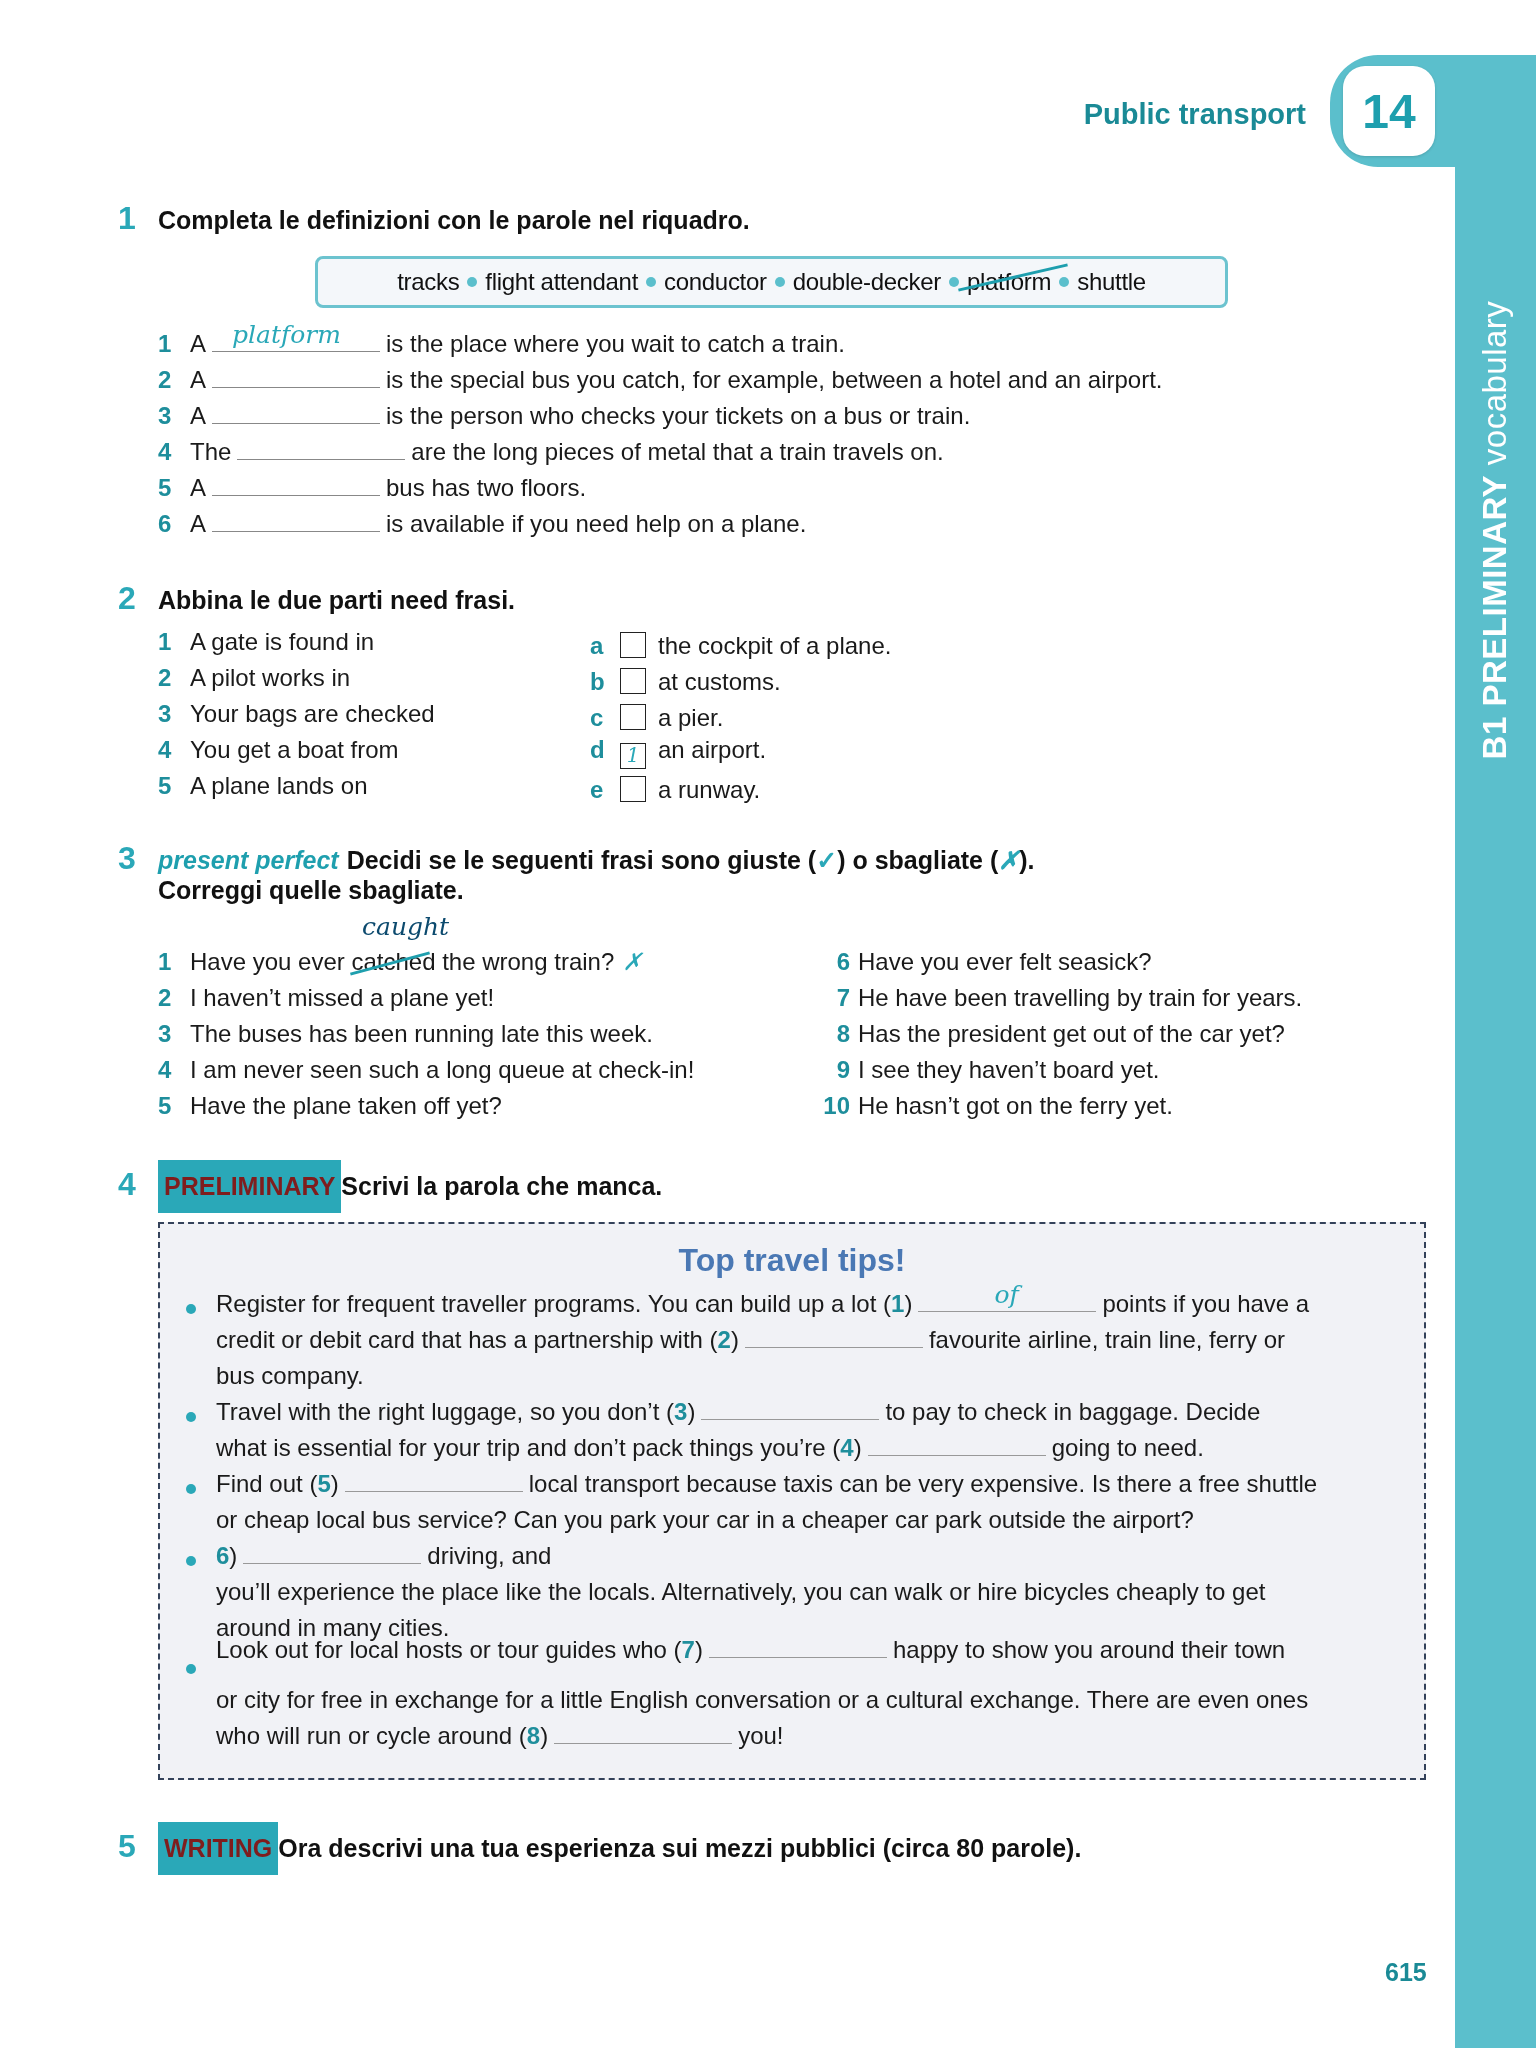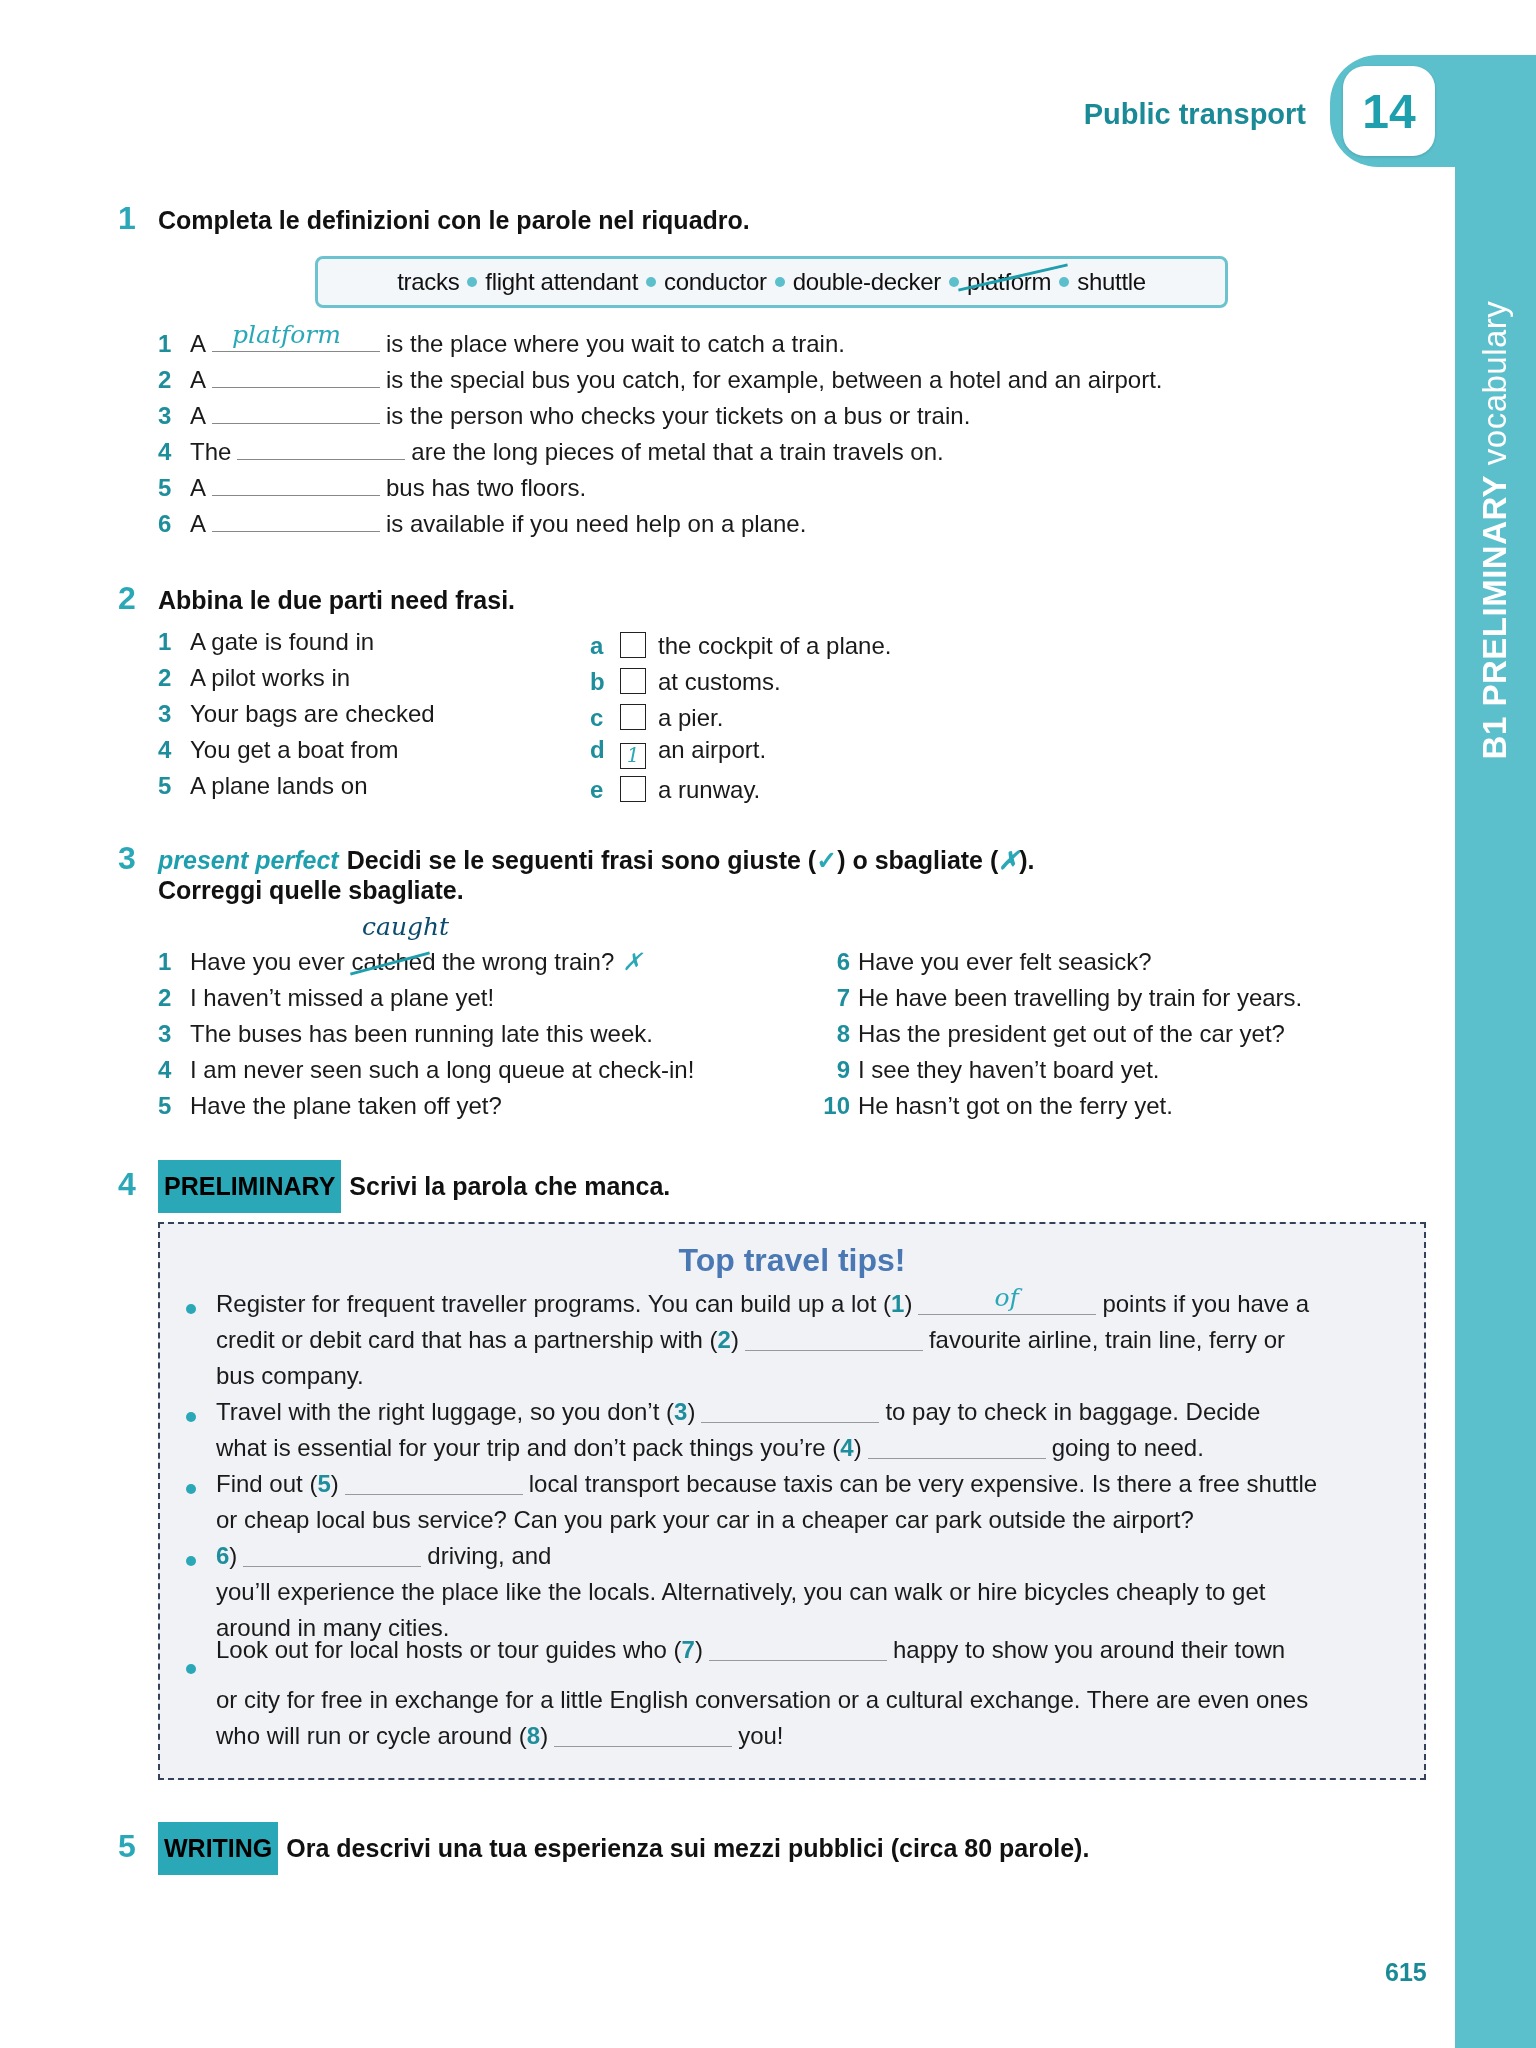--- a/index.html
+++ b/index.html
@@ -14,21 +14,21 @@
 
     .unit-tab { position: absolute; left: 1330px; top: 55px; width: 206px; height: 112px; background: #5bbfcc; border-radius: 48px 0 0 48px; }
     .unit-box { position: absolute; left: 1343px; top: 66px; width: 92px; height: 90px; background: #ffffff; border-radius: 22px; display: flex; align-items: center; justify-content: center; color: #1e9fae; font-size: 48px; font-weight: bold; box-shadow: 0 1px 3px rgba(0,0,0,0.15); }
     .unit-title { position: absolute; left: 1000px; top: 98px; width: 306px; text-align: right; color: #1a8a96; font-size: 29px; font-weight: bold; }
 
     .page-num { position: absolute; left: 1385px; top: 1958px; color: #1a8a96; font-size: 25px; font-weight: bold; }
 
     
     .ex-head { position: absolute; left: 118px; display: flex; align-items: baseline; font-weight: bold; font-size: 25px; color: #111; }
     .ex-num { color: #2aa8b8; font-size: 32px; font-weight: bold; width: 40px; }
-    .tag { background: #2aa8b8; color: #000000; padding: 12px 6px; margin-right: 8px; font-size: 25px; }
+    .tag { background: #2aa8b8; color: #7f1d1d; padding: 12px 6px; font-size: 25px; }
     .ital-tag { color: #1e9fae; font-style: italic; margin-right: 8px; }
     .teal { color: #2aa8b8; }
 
     
     .word-box { position: absolute; left: 315px; top: 256px; width: 913px; height: 52px; border: 3px solid #6cc3cf; border-radius: 8px; background: #f4f7fa; display: flex; align-items: center; justify-content: center; font-size: 24px; color: #111; letter-spacing: -0.3px; }
     .word-box .dot { display: inline-block; width: 10px; height: 10px; border-radius: 50%; background: #5bbfcc; margin: 0 8px; vertical-align: middle; }
     .word-box .struck { position: relative; }
     .word-box .struck::after { content: ""; position: absolute; left: -10px; top: 8px; width: 112px; height: 3px; background: #1e9fae; transform: rotate(-13deg); }
 
     
@@ -42,21 +42,21 @@
     .chk { display: inline-block; width: 26px; height: 26px; border: 1.5px solid #222; margin-right: 12px; position: relative; top: 4px; text-align: center; font-family: "DejaVu Serif", serif; font-style: italic; color: #2aa8b8; font-size: 20px; line-height: 22px; }
 
     .strike-word { position: relative; }
     .strike-word::after { content: ""; position: absolute; left: -2px; top: 14px; width: 82px; height: 3px; background: #1e9fae; transform: rotate(-15deg); }
     .correction { position: absolute; color: #0c4a6e; font-family: "DejaVu Serif", serif; font-style: italic; font-size: 25px; }
     .mark-x { color: #2aa8b8; font-style: italic; margin-left: 8px; }
 
     
     .tips-box { position: absolute; left: 158px; top: 1222px; width: 1268px; height: 558px; border: 2.5px dashed #34425a; background: #f1f2f6; }
     .tips-title { position: absolute; left: 0; top: 18px; width: 100%; text-align: center; color: #4a78b4; font-weight: bold; font-size: 32px; }
-    .tip-line { position: absolute; left: 56px; font-size: 24px; color: #1a1a1a; white-space: nowrap; display: flex; align-items: center; }
+    .tip-line { position: absolute; left: 56px; font-size: 24px; color: #1a1a1a; white-space: nowrap; display: flex; align-items: flex-start; }
     .bullet { position: absolute; left: 26px; width: 10px; height: 10px; border-radius: 50%; background: #2aa8b8; }
     .gap-n { color: #1e8e9c; font-weight: bold; }
     .gblank { display: inline-block; width: 178px; border-bottom: 1.5px solid #999; height: 22px; margin: 0 6px; position: relative; }
     .gblank .hand { left: 76px; }
   </style>
 </head>
 <body>
 
 <div class="side-bar"></div>
 <div class="unit-tab"></div>

